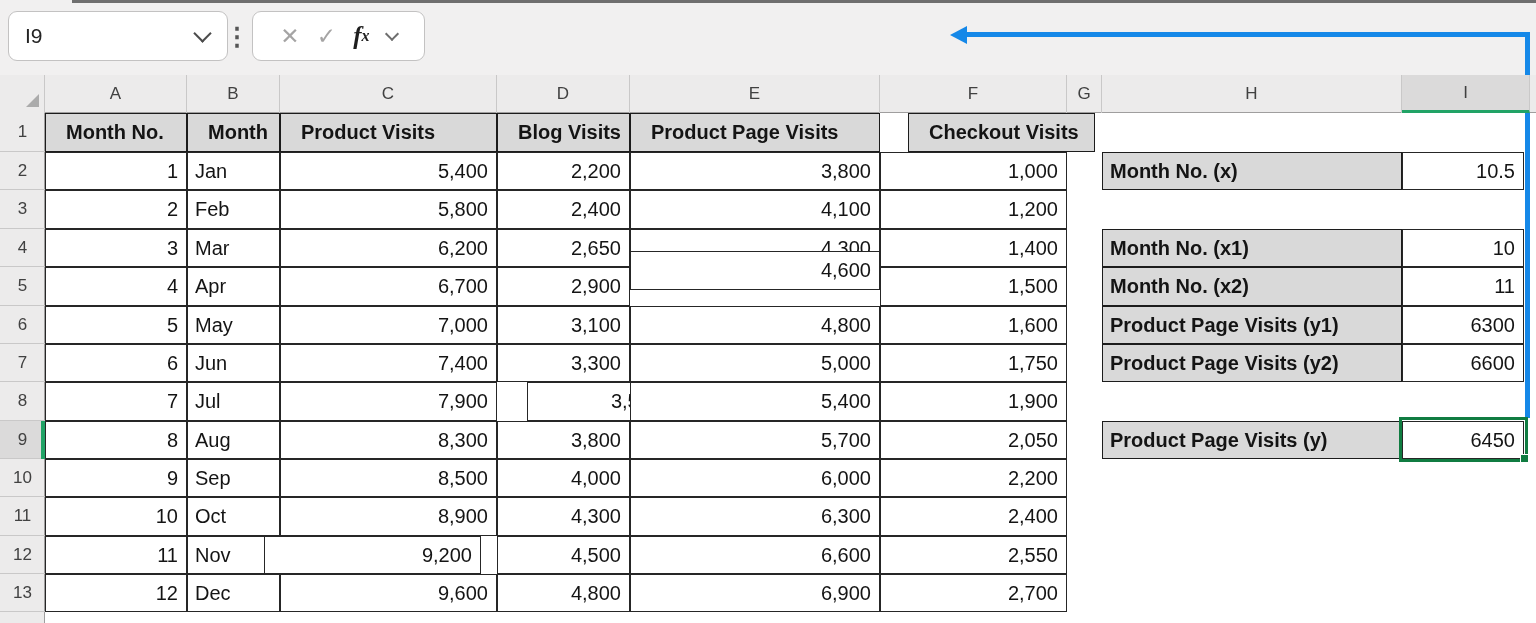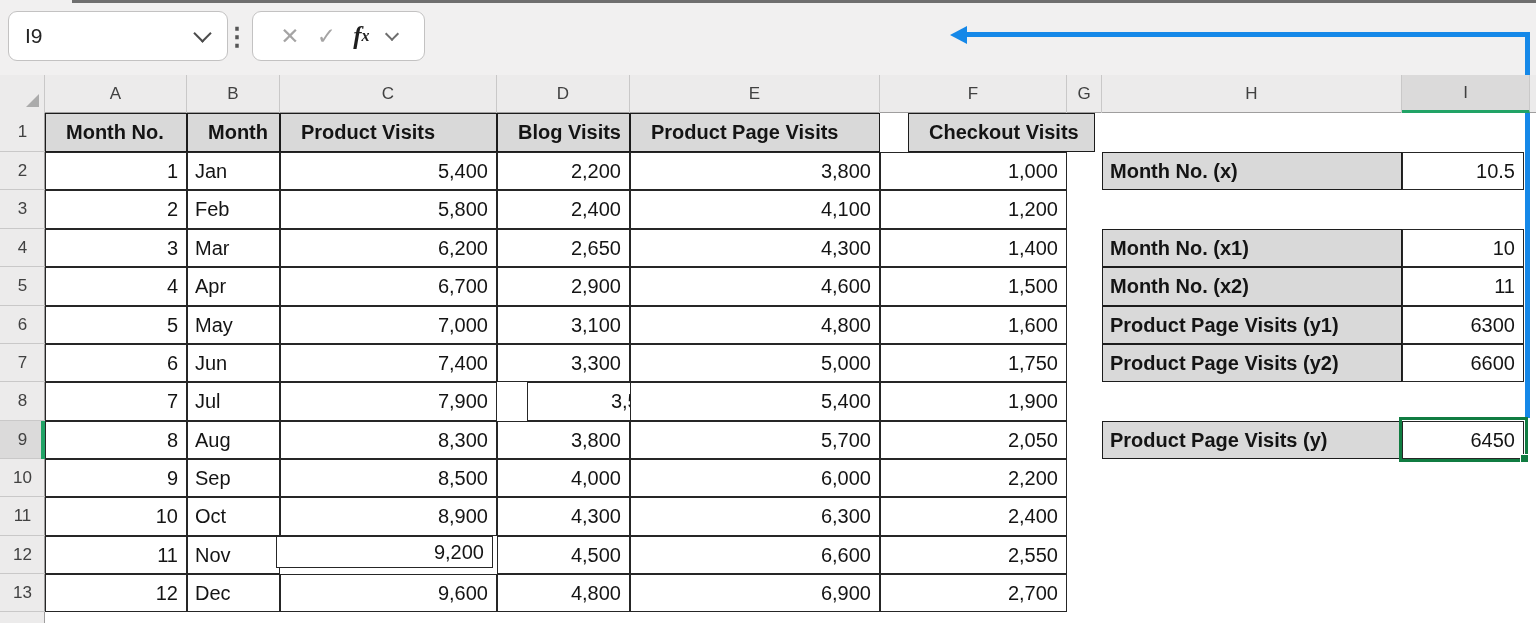--- a/index.html
+++ b/index.html
@@ -126,21 +126,21 @@
     <div class="cell num" style="left: 45px; top: 229px; width: 142px; height: 38px; position: absolute;">3</div>
     <div class="cell txt" style="left: 187px; top: 229px; width: 93px; height: 38px; position: absolute;">Mar</div>
     <div class="cell num" style="left: 280px; top: 229px; width: 217px; height: 38px; position: absolute;">6,200</div>
     <div class="cell num" style="left: 497px; top: 229px; width: 133px; height: 38px; position: absolute;">2,650</div>
     <div class="cell num" style="left: 630px; top: 229px; width: 250px; height: 38px; position: absolute;">4,300</div>
     <div class="cell num" style="left: 880px; top: 229px; width: 187px; height: 38px; position: absolute;">1,400</div>
     <div class="cell num" style="left: 45px; top: 267px; width: 142px; height: 39px; position: absolute;">4</div>
     <div class="cell txt" style="left: 187px; top: 267px; width: 93px; height: 39px; position: absolute;">Apr</div>
     <div class="cell num" style="left: 280px; top: 267px; width: 217px; height: 39px; position: absolute;">6,700</div>
     <div class="cell num" style="left: 497px; top: 267px; width: 133px; height: 39px; position: absolute;">2,900</div>
-    <div class="cell num" style="left: 630px; top: 267px; width: 250px; height: 39px; position: absolute;">4,600</div>
+    <div class="cell num" style="left: 630px; top: 251px; width: 250px; height: 39px; position: absolute;">4,600</div>
     <div class="cell num" style="left: 880px; top: 267px; width: 187px; height: 39px; position: absolute;">1,500</div>
     <div class="cell num" style="left: 45px; top: 306px; width: 142px; height: 38px; position: absolute;">5</div>
     <div class="cell txt" style="left: 187px; top: 306px; width: 93px; height: 38px; position: absolute;">May</div>
     <div class="cell num" style="left: 280px; top: 306px; width: 217px; height: 38px; position: absolute;">7,000</div>
     <div class="cell num" style="left: 497px; top: 306px; width: 133px; height: 38px; position: absolute;">3,100</div>
     <div class="cell num" style="left: 630px; top: 306px; width: 250px; height: 38px; position: absolute;">4,800</div>
     <div class="cell num" style="left: 880px; top: 306px; width: 187px; height: 38px; position: absolute;">1,600</div>
     <div class="cell num" style="left: 45px; top: 344px; width: 142px; height: 38px; position: absolute;">6</div>
     <div class="cell txt" style="left: 187px; top: 344px; width: 93px; height: 38px; position: absolute;">Jun</div>
     <div class="cell num" style="left: 280px; top: 344px; width: 217px; height: 38px; position: absolute;">7,400</div>
@@ -166,21 +166,21 @@
     <div class="cell num" style="left: 630px; top: 459px; width: 250px; height: 38px; position: absolute;">6,000</div>
     <div class="cell num" style="left: 880px; top: 459px; width: 187px; height: 38px; position: absolute;">2,200</div>
     <div class="cell num" style="left: 45px; top: 497px; width: 142px; height: 39px; position: absolute;">10</div>
     <div class="cell txt" style="left: 187px; top: 497px; width: 93px; height: 39px; position: absolute;">Oct</div>
     <div class="cell num" style="left: 280px; top: 497px; width: 217px; height: 39px; position: absolute;">8,900</div>
     <div class="cell num" style="left: 497px; top: 497px; width: 133px; height: 39px; position: absolute;">4,300</div>
     <div class="cell num" style="left: 630px; top: 497px; width: 250px; height: 39px; position: absolute;">6,300</div>
     <div class="cell num" style="left: 880px; top: 497px; width: 187px; height: 39px; position: absolute;">2,400</div>
     <div class="cell num" style="left: 45px; top: 536px; width: 142px; height: 38px; position: absolute;">11</div>
     <div class="cell txt" style="left: 187px; top: 536px; width: 93px; height: 38px; position: absolute;">Nov</div>
-    <div class="cell num" style="left: 276px; top: 536px; width: 217px; height: 32px; position: absolute;">9,200</div>
+    <div class="cell num" style="left: 264px; top: 536px; width: 217px; height: 38px; position: absolute;">9,200</div>
     <div class="cell num" style="left: 497px; top: 536px; width: 133px; height: 38px; position: absolute;">4,500</div>
     <div class="cell num" style="left: 630px; top: 536px; width: 250px; height: 38px; position: absolute;">6,600</div>
     <div class="cell num" style="left: 880px; top: 536px; width: 187px; height: 38px; position: absolute;">2,550</div>
     <div class="cell num" style="left: 45px; top: 574px; width: 142px; height: 38px; position: absolute;">12</div>
     <div class="cell txt" style="left: 187px; top: 574px; width: 93px; height: 38px; position: absolute;">Dec</div>
     <div class="cell num" style="left: 280px; top: 574px; width: 217px; height: 38px; position: absolute;">9,600</div>
     <div class="cell num" style="left: 497px; top: 574px; width: 133px; height: 38px; position: absolute;">4,800</div>
     <div class="cell num" style="left: 630px; top: 574px; width: 250px; height: 38px; position: absolute;">6,900</div>
     <div class="cell num" style="left: 880px; top: 574px; width: 187px; height: 38px; position: absolute;">2,700</div>
     <div class="cell hdr txt" style="left: 1102px; top: 152px; width: 300px; height: 38px; position: absolute;">Month No. (x)</div>

